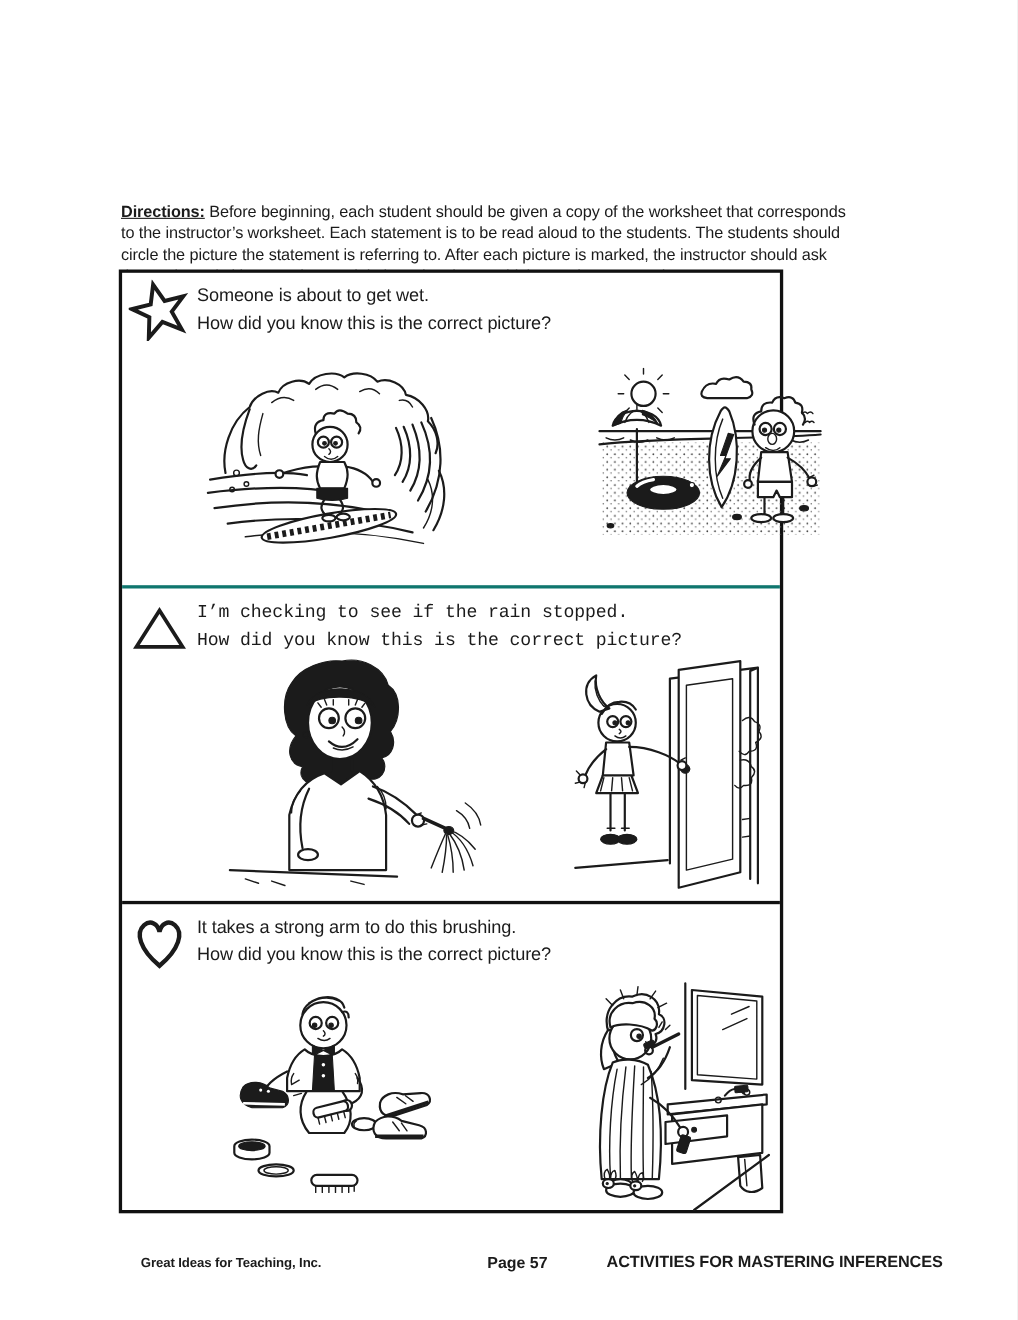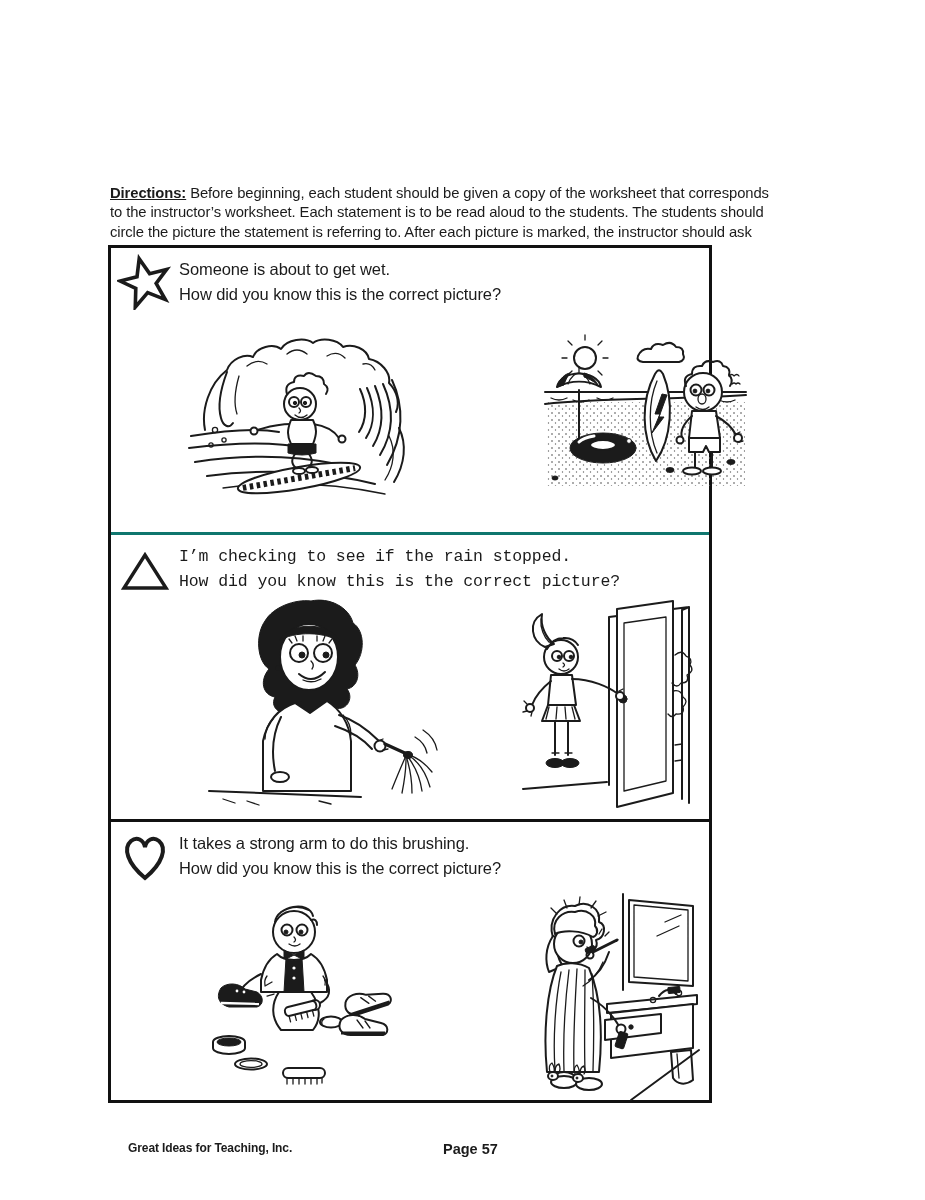--- a/index.html
+++ b/index.html
@@ -367,14 +367,15 @@
           <ellipse class="ink-white" cx="67" cy="186" rx="5" ry="4"></ellipse>
           <path class="ink-thin" d="M64,182 q-2,-7 2,-9 q3,5 2,9 M69,182 q0,-7 4,-8 q2,5 0,8"></path>
           <circle class="ink-fill" cx="66" cy="186" r="1"></circle>
         </svg>
       </div>
     </div>
   </div>
 
   <div class="footer-left">Great Ideas for Teaching, Inc.</div>
   <div class="footer-page">Page 57</div>
+  <div class="footer-right">ACTIVITIES FOR MASTERING INFERENCES</div>
 
 </div>
 
 </body></html>

